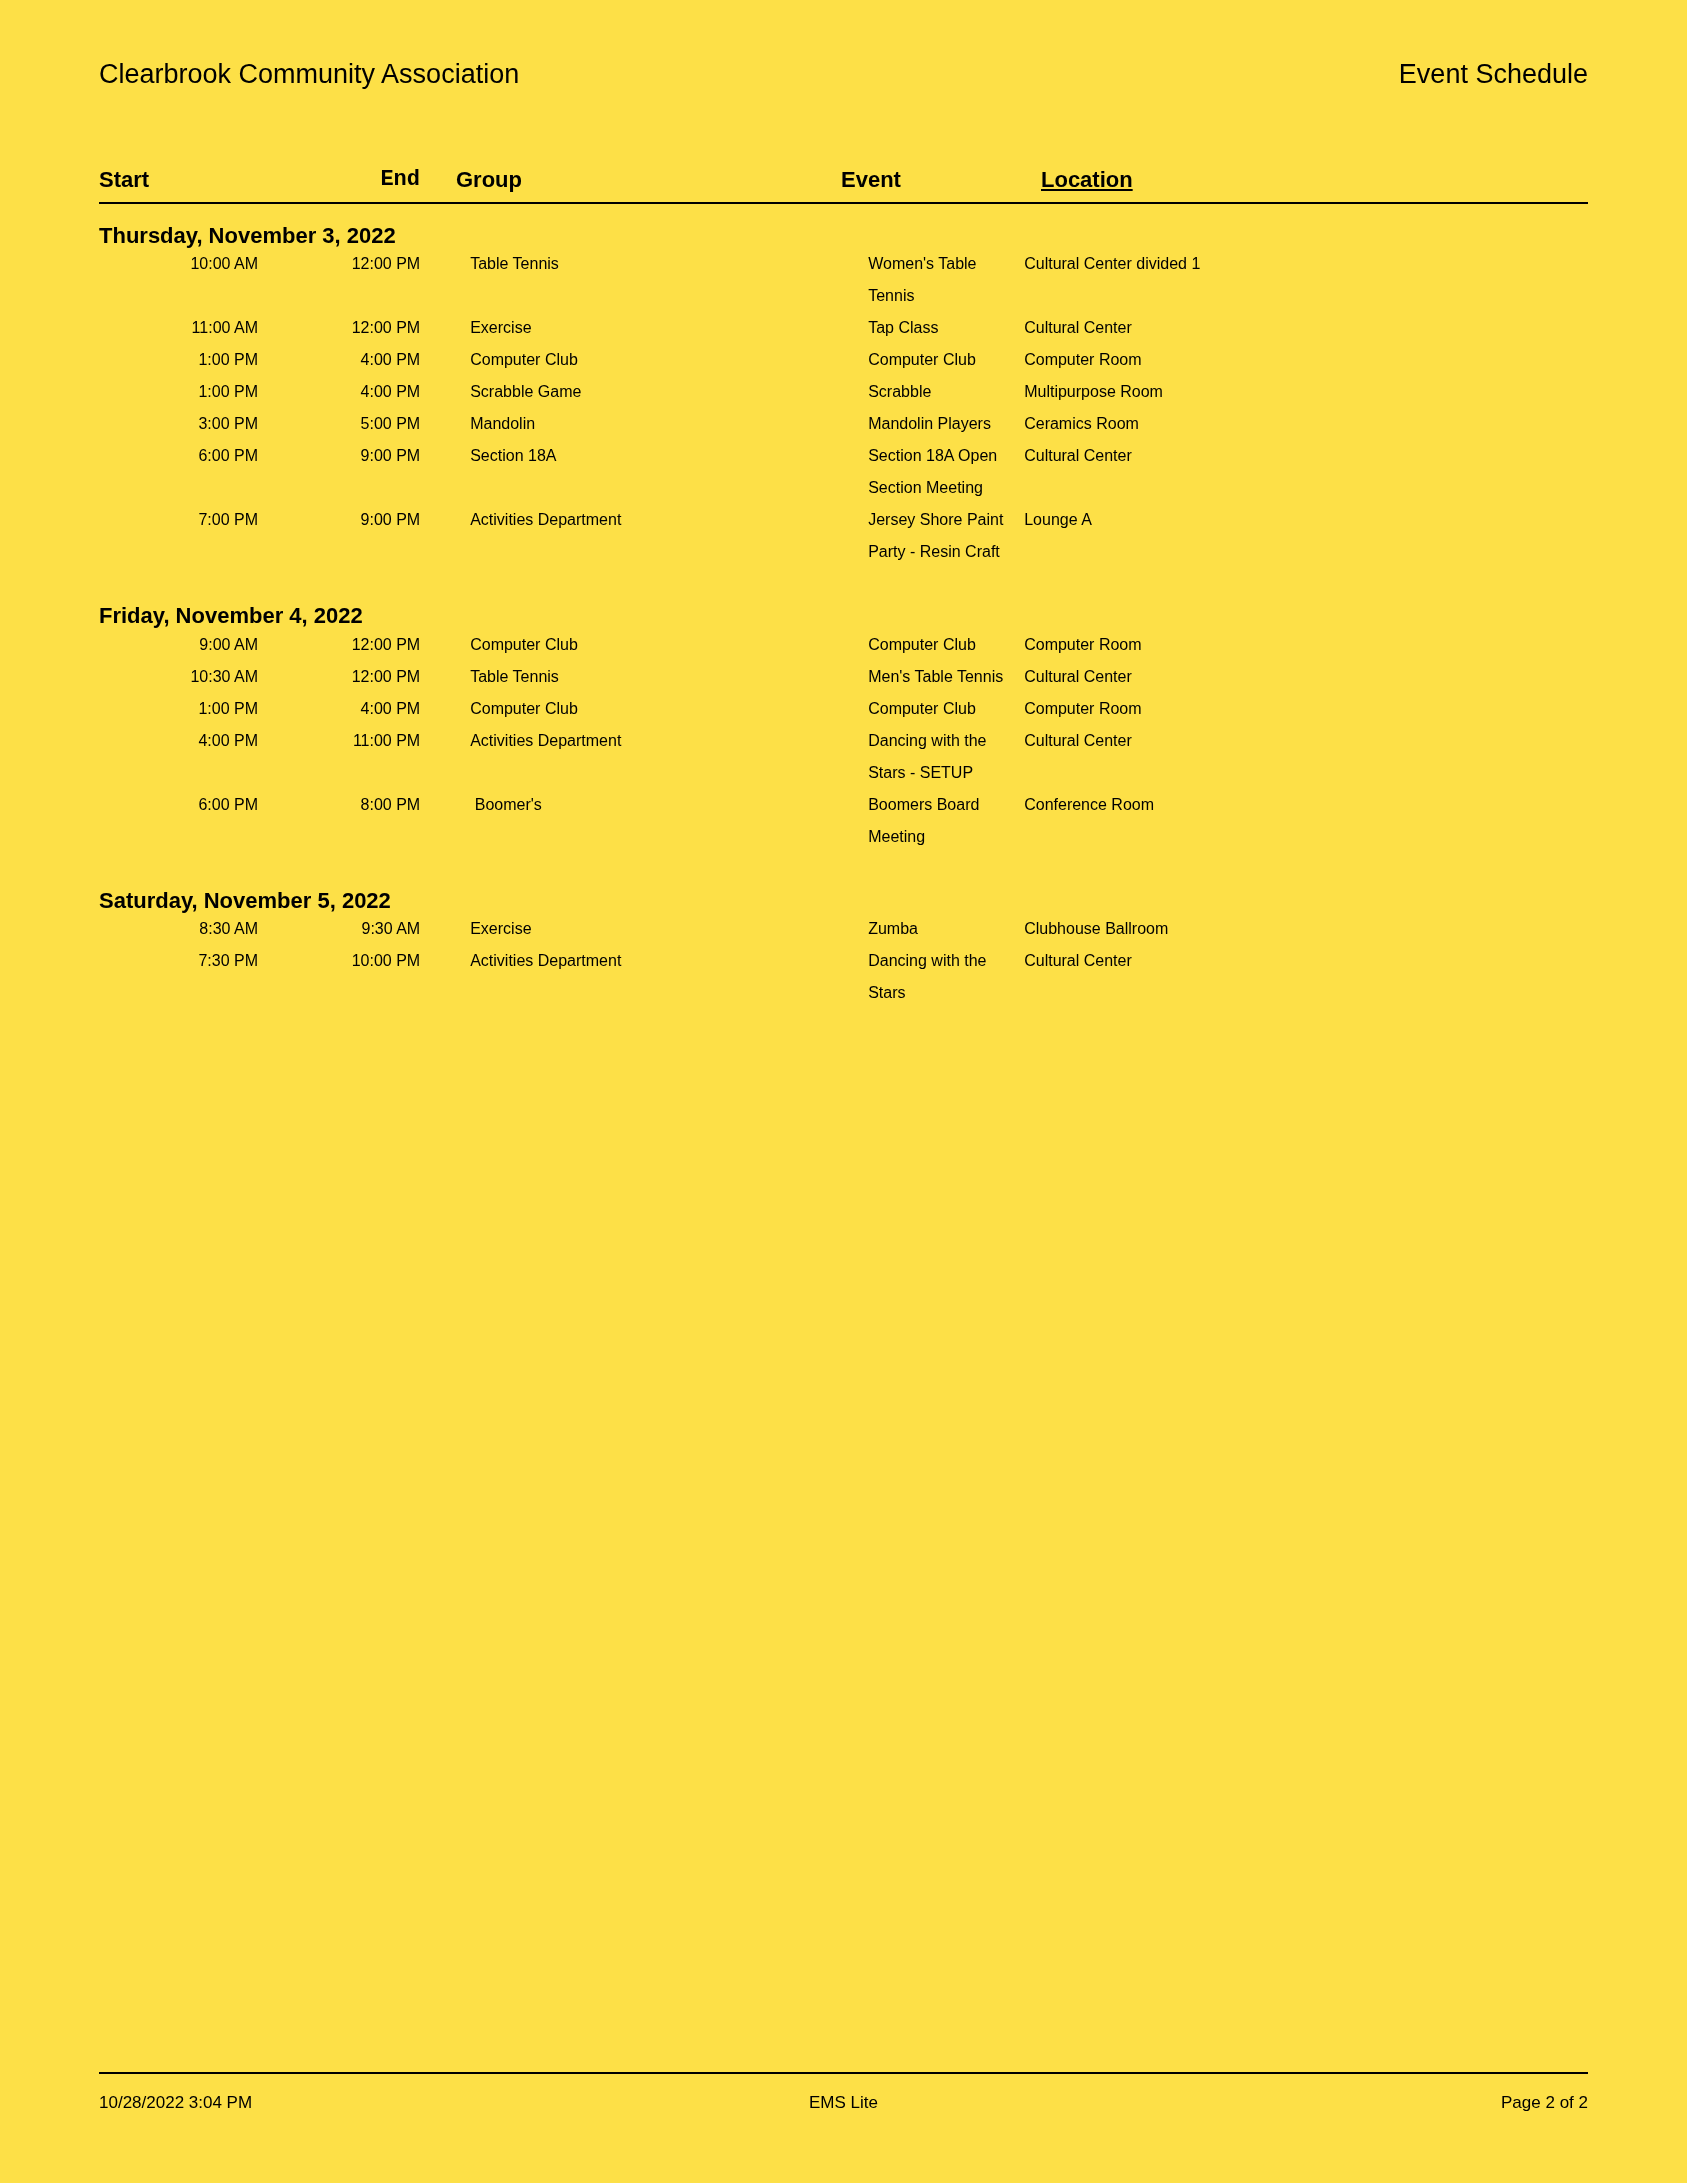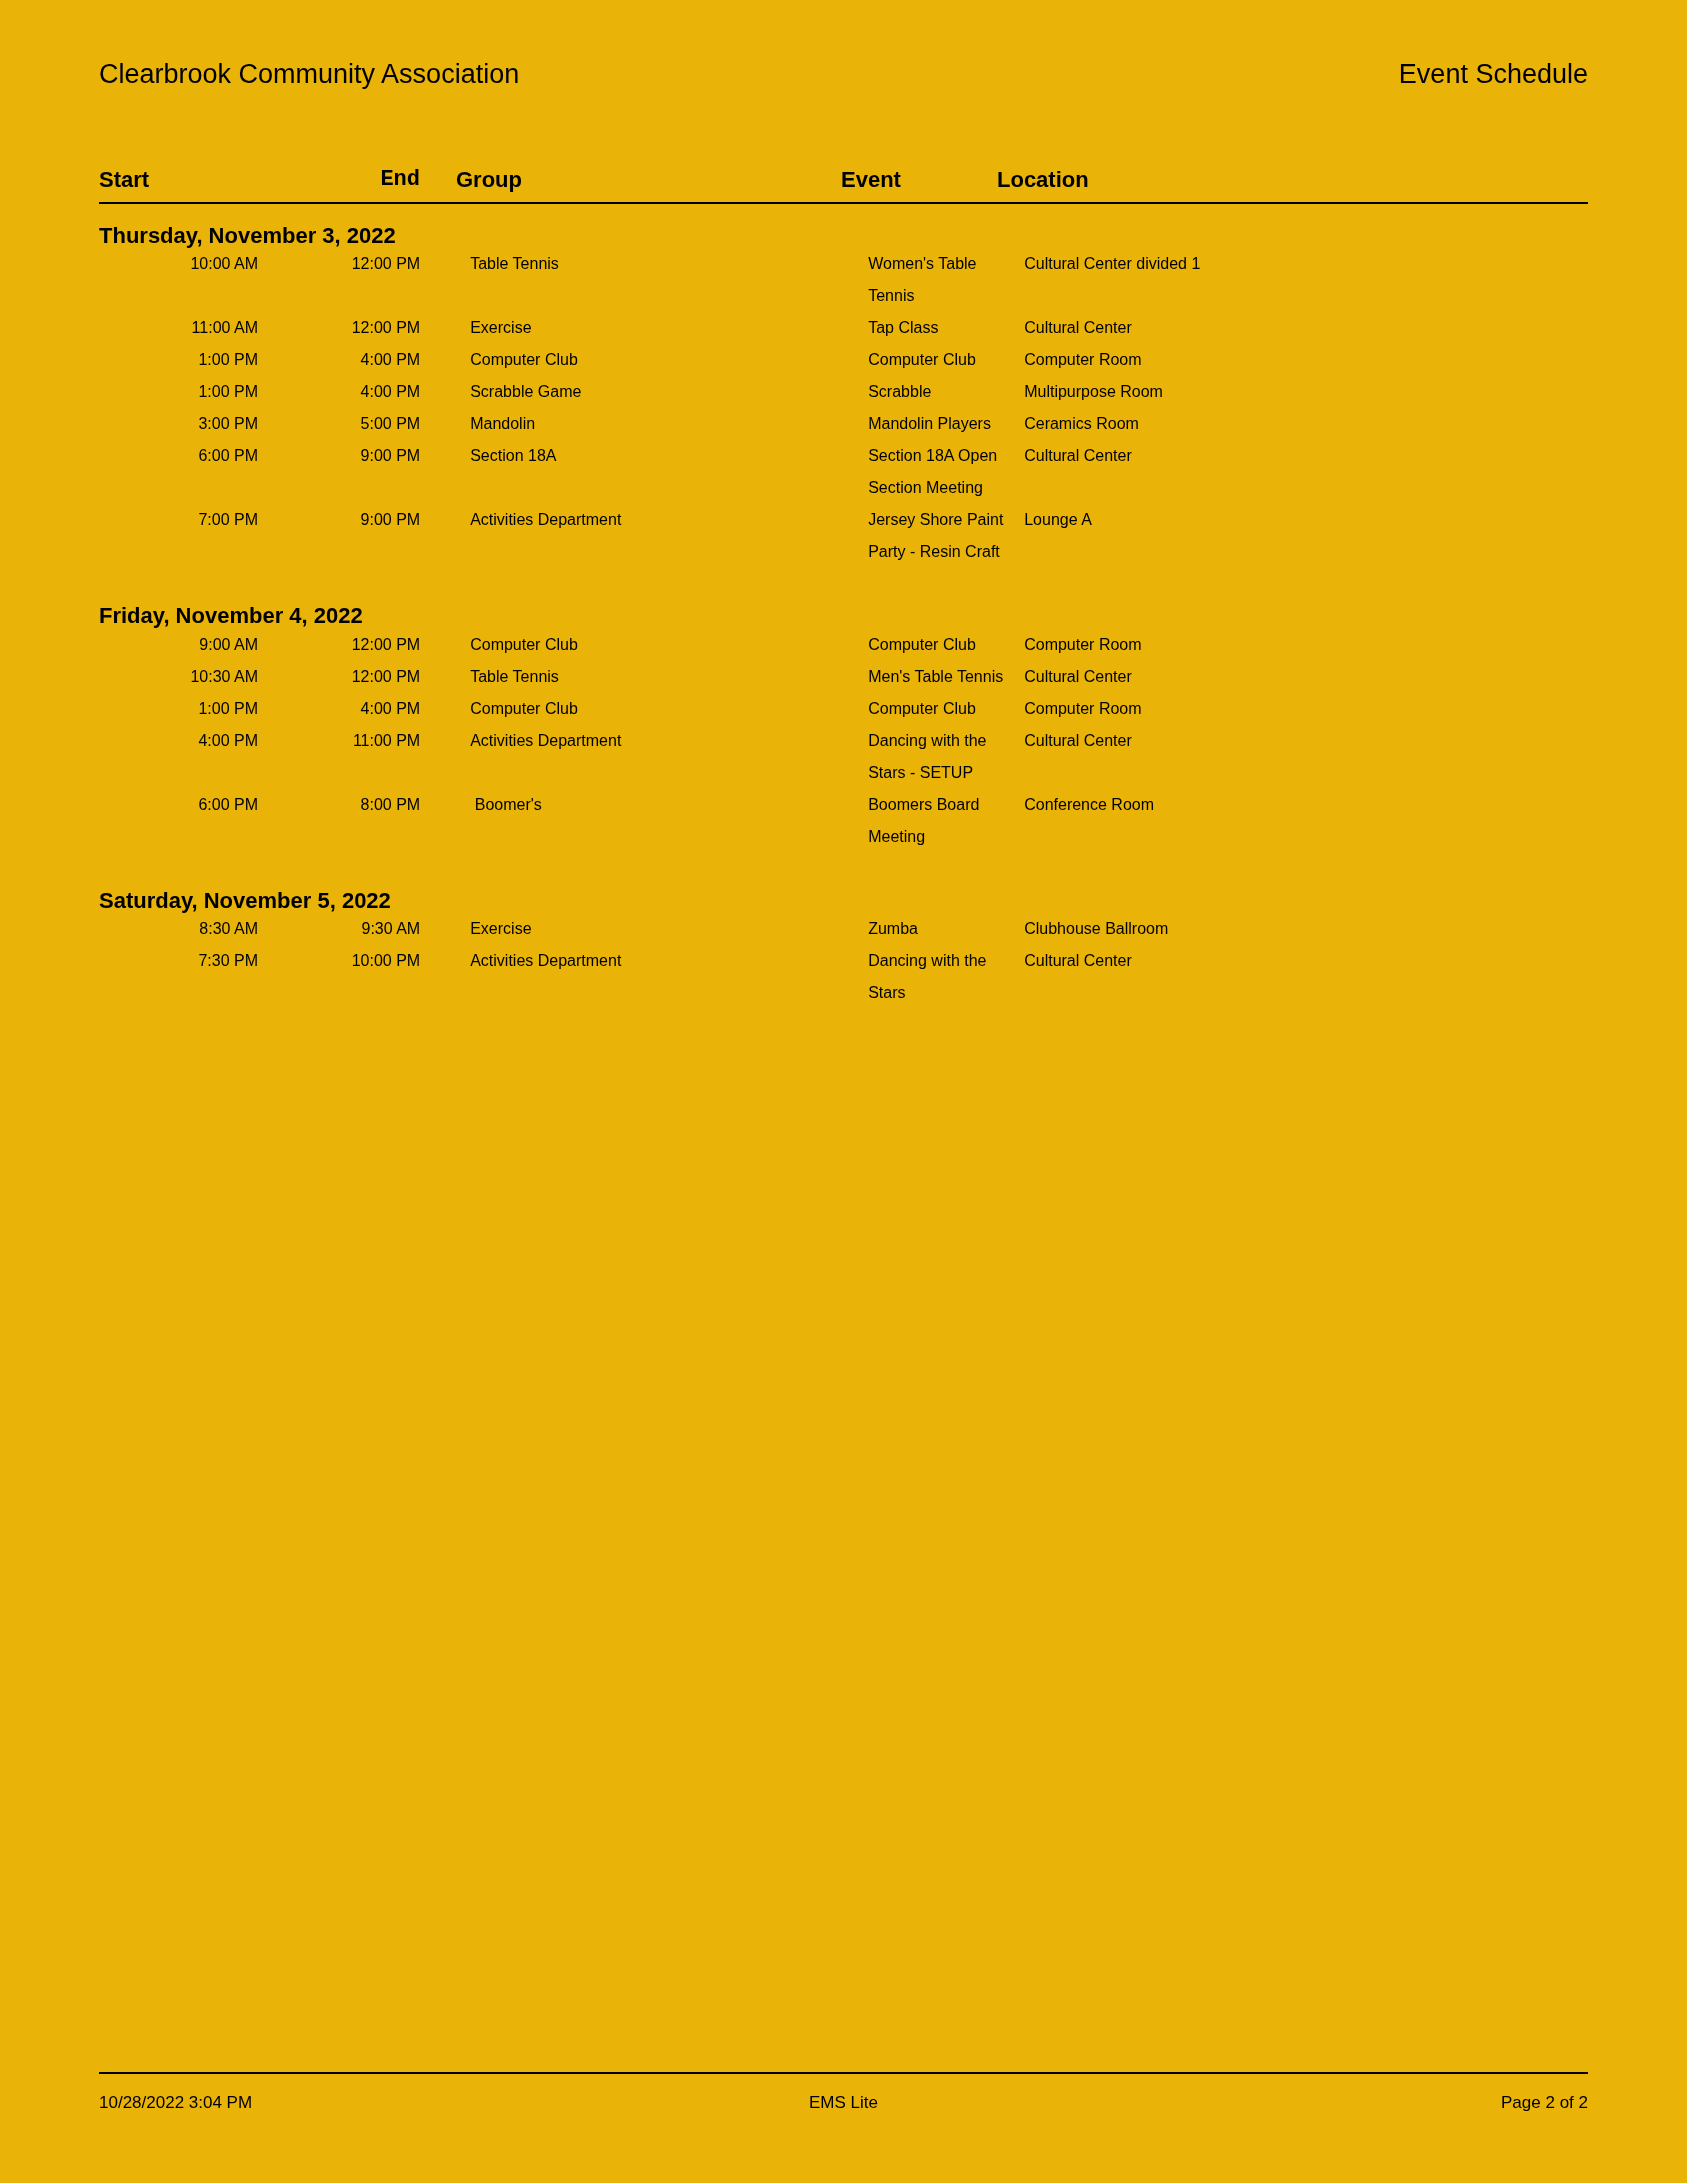--- a/index.html
+++ b/index.html
@@ -4,21 +4,21 @@
 <style>
   html, body {
     margin: 0;
     padding: 0;
     background: #ffffff;
   }
   .page {
     position: relative;
     width: 1687px;
     height: 2183px;
-    background: #eab308;
+    background: #fde047;
     font-family: "Liberation Sans", sans-serif;
     color: #000000;
     box-sizing: border-box;
     overflow: hidden;
   }
 
   
   .doc-header {
     position: absolute;
     left: 99px;
@@ -49,21 +49,21 @@
     font-size: 22px;
     font-weight: bold;
     line-height: 1.0;
     top: 0;
     white-space: nowrap;
   }
   .ch-start { left: 0; width: 159px; }
   .ch-end   { left: 172px; width: 149px; text-align: right; font-family: Liberation Mono, monospace; }
   .ch-group { left: 357px; }
   .ch-event { left: 742px; }
-  .ch-loc   { left: 898px; }
+  .ch-loc   { left: 942px; text-decoration: underline; }
 
   .rule {
     position: absolute;
     left: 99px;
     width: 1489px;
     height: 0;
     border-top: 2.6px solid #000000;
   }
   .rule-header { top: 202px; }
   .rule-footer { top: 2072px; }

